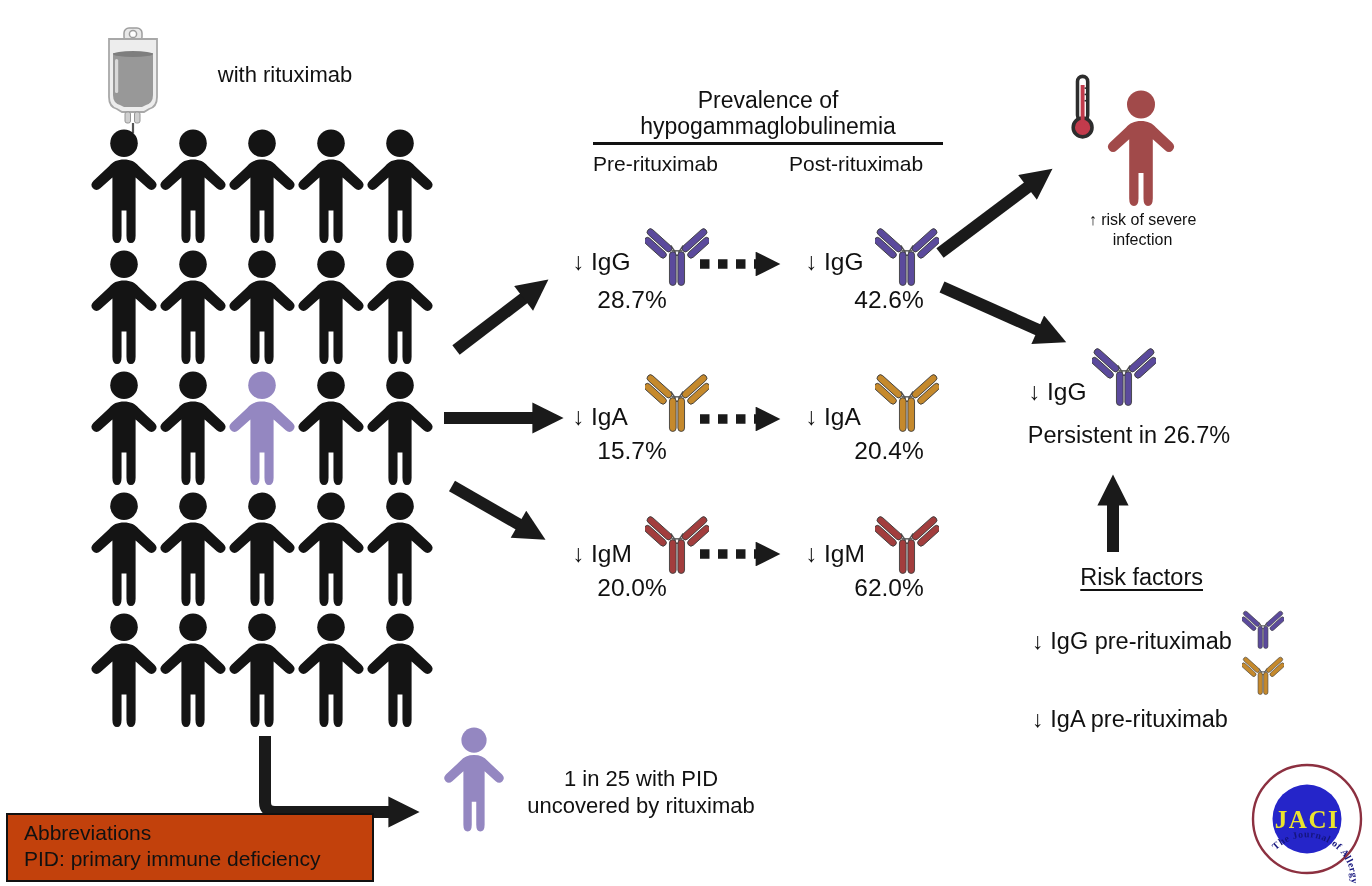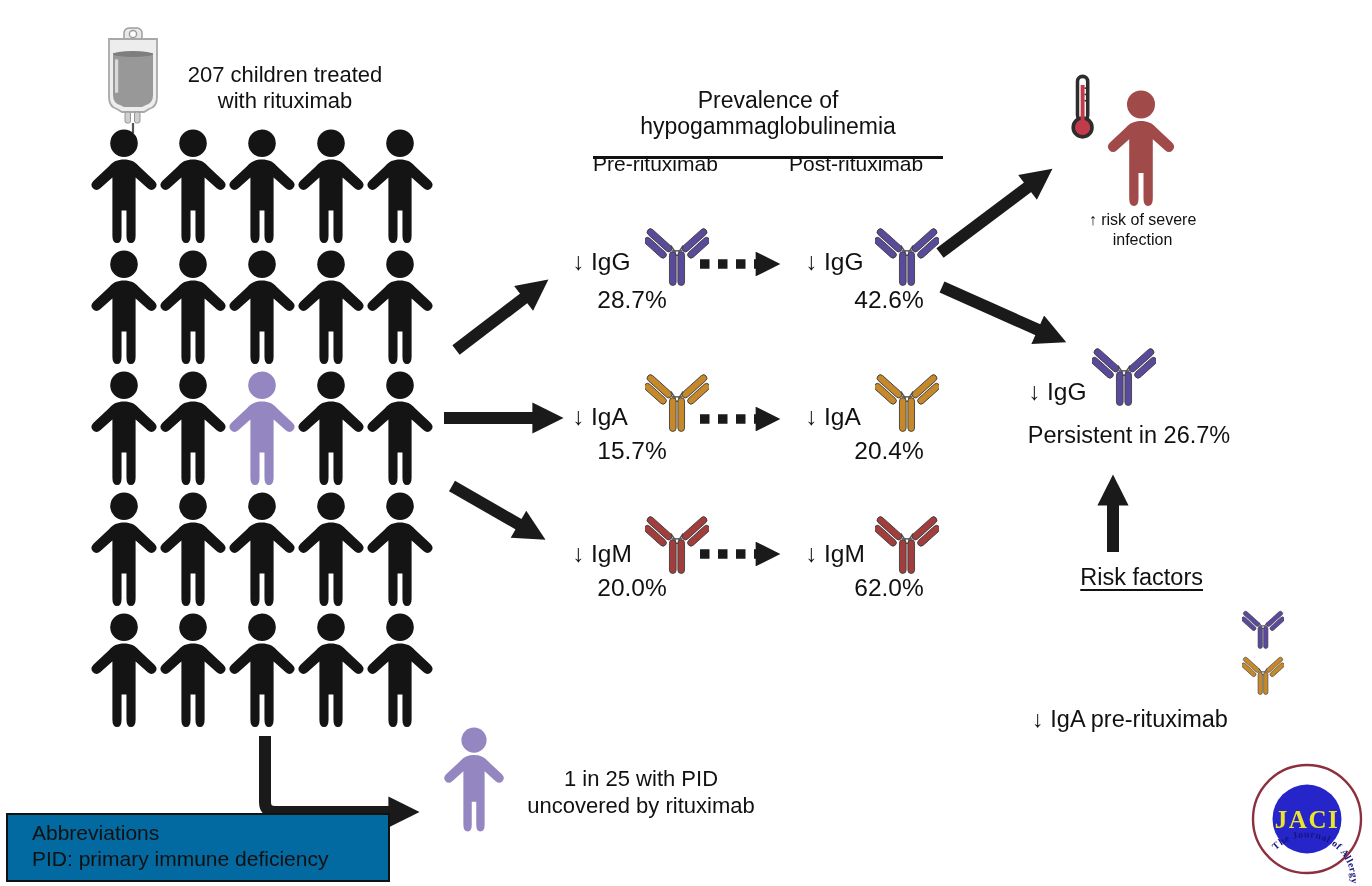--- a/index.html
+++ b/index.html
@@ -5,37 +5,37 @@
   html,body{margin:0;padding:0;background:#fff}
   body{font-family:"Liberation Sans",sans-serif;color:#111}
   .canvas{position:relative;width:1372px;height:886px;background:#fff;overflow:hidden}
   .abs{position:absolute}
   svg{display:block;overflow:visible}
   .title{position:absolute;left:0;right:0;top:6px;text-align:center;font-weight:700;font-size:23px;letter-spacing:-0.2px}
   .ivbag{left:101px;top:27px;width:64px;height:108px}
   .cohort-caption{left:170px;top:62px;width:230px;font-size:22px;line-height:1.18;text-align:center}
   .crowd{left:88px;top:129px;width:350px;height:605px}
   .person{position:absolute;width:72px;height:118px}
-  .prev-header{left:593px;top:88px;width:350px;text-align:center;font-size:23px;line-height:1.12;border-bottom:3px solid #111;padding-bottom:16px}
+  .prev-header{left:593px;top:88px;width:350px;text-align:center;font-size:23px;line-height:1.12;border-bottom:3px solid #111;padding-bottom:2px}
   .col-hdr{font-size:21px;white-space:nowrap}
   .ig-label{font-size:24.5px;white-space:nowrap}
   .ig-pct{font-size:24.5px;width:92px;text-align:center}
   .ab{position:absolute}
   .ab-lg{width:64px;height:71px}
   .ab-sm{width:42px;height:47px}
   .thermo{left:1068px;top:74px;width:30px;height:66px}
   .redkid{left:1104px;top:90px;width:74px;height:120px}
   .infection{left:1040px;top:210px;width:205px;text-align:center;font-size:16px;line-height:1.22}
   .plabel{left:1028px;top:378px;font-size:24.5px}
   .persistent{left:1015px;top:422px;width:228px;text-align:center;font-size:23.5px}
   .rf-title{left:1063px;top:564px;width:140px;text-align:right;font-size:23.5px;text-decoration:underline;text-underline-offset:4px;text-decoration-thickness:2px}
   .rf-item{font-size:23.5px;white-space:nowrap}
   .pidkid{left:441px;top:727px;width:66px;height:108px}
   .pid-caption{left:515px;top:766px;width:252px;text-align:center;font-size:22px;line-height:1.22}
-  .abbr{left:6px;top:813px;width:332px;border:2.5px solid #111;padding:5px 24px 7px;font-size:21px;line-height:1.25;background:#0369a1}
+  .abbr{left:6px;top:813px;width:332px;border:2.5px solid #111;padding:5px 16px 7px;font-size:21px;line-height:1.25;background:#c2410c}
   .logo{left:1250px;top:762px;width:114px;height:114px}
   .arrows{left:0;top:0}
 </style>
 </head>
 <body>
 
 <div class="canvas">
 
   <svg width="0" height="0" style="position:absolute" aria-hidden="true">
     <defs>
@@ -79,21 +79,20 @@
     <path d="M8 12 h48 v58 q0 10 -8 12 l-5 3 h-22 l-5 -3 q-8 -2 -8 -12 Z" fill="#ededed" stroke="#a8a8a8" stroke-width="1.8"></path>
     <path d="M12 26 h40 v42 q0 8 -7 10 l-4 2 h-18 l-4 -2 q-7 -2 -7 -10 Z" fill="#989898"></path>
     <ellipse cx="32" cy="27" rx="20" ry="3" fill="#7e7e7e"></ellipse>
     <rect x="14" y="32" width="3.2" height="34" rx="1.6" fill="#d9d9d9"></rect>
     <rect x="24" y="85" width="5.5" height="11" rx="2" fill="#cfcfcf" stroke="#969696"></rect>
     <rect x="33.5" y="85" width="5.5" height="11" rx="2" fill="#cfcfcf" stroke="#969696"></rect>
     <line x1="32" y1="96" x2="32" y2="106" stroke="#555" stroke-width="2.2"></line>
   </svg>
 
   <div class="abs cohort-caption">
-    <div>207 children treated</div>
     <div>with rituximab</div>
   </div>
 
   <div class="abs crowd">
       <svg class="person" style="left:0px;top:0px;color:#141414" viewBox="0 0 72 120">
         <use href="#kid"></use>
       </svg>
       <svg class="person" style="left:69px;top:0px;color:#141414" viewBox="0 0 72 120">
         <use href="#kid"></use>
       </svg>
@@ -246,20 +245,21 @@
     <div>infection</div>
   </div>
 
   <div class="abs plabel">↓ IgG</div>
   <svg class="ab ab-lg" style="left: 1092px; top: 338px; color: rgb(91, 74, 156);">
       <use href="#ab"></use>
     </svg>
   <div class="abs persistent">Persistent in 26.7%</div>
 
   <div class="abs rf-title">Risk factors</div>
+  <div class="abs rf-item" style="left:1032px;top:628px">↓ IgG pre-rituximab</div>
   <svg class="ab ab-sm" style="left: 1242px; top: 604px; color: rgb(91, 74, 156);">
       <use href="#ab"></use>
     </svg>
   <div class="abs rf-item" style="left:1032px;top:706px">↓ IgA pre-rituximab</div>
   <svg class="ab ab-sm" style="left: 1242px; top: 650px; color: rgb(197, 137, 44);">
       <use href="#ab"></use>
     </svg>
 
   <svg class="abs pidkid" viewBox="0 0 72 120" style="color: rgb(148, 135, 193);">
       <use href="#kid"></use>

